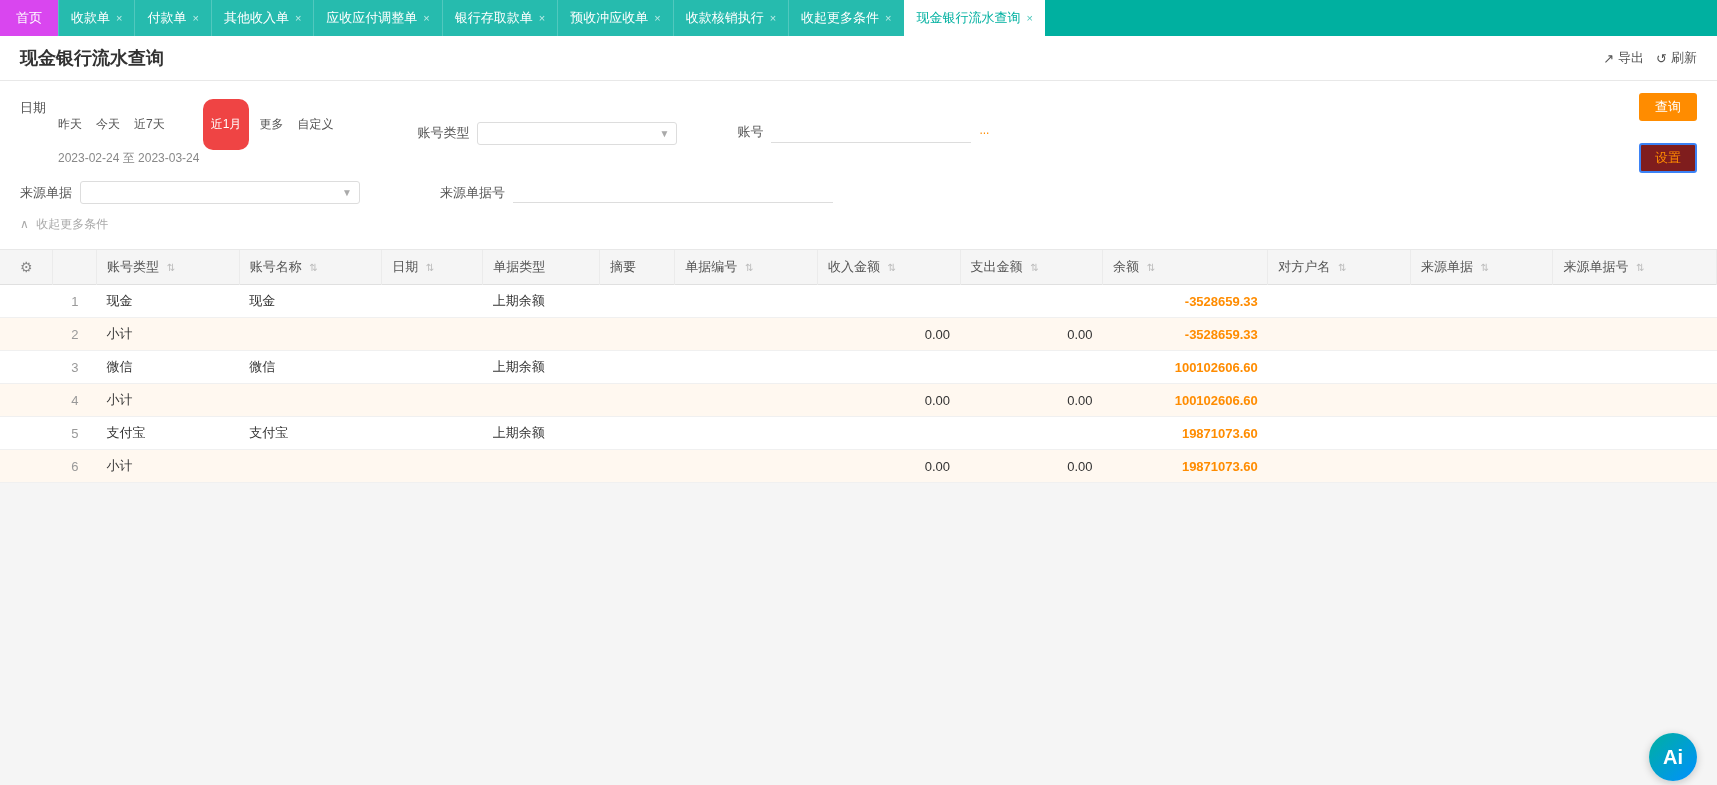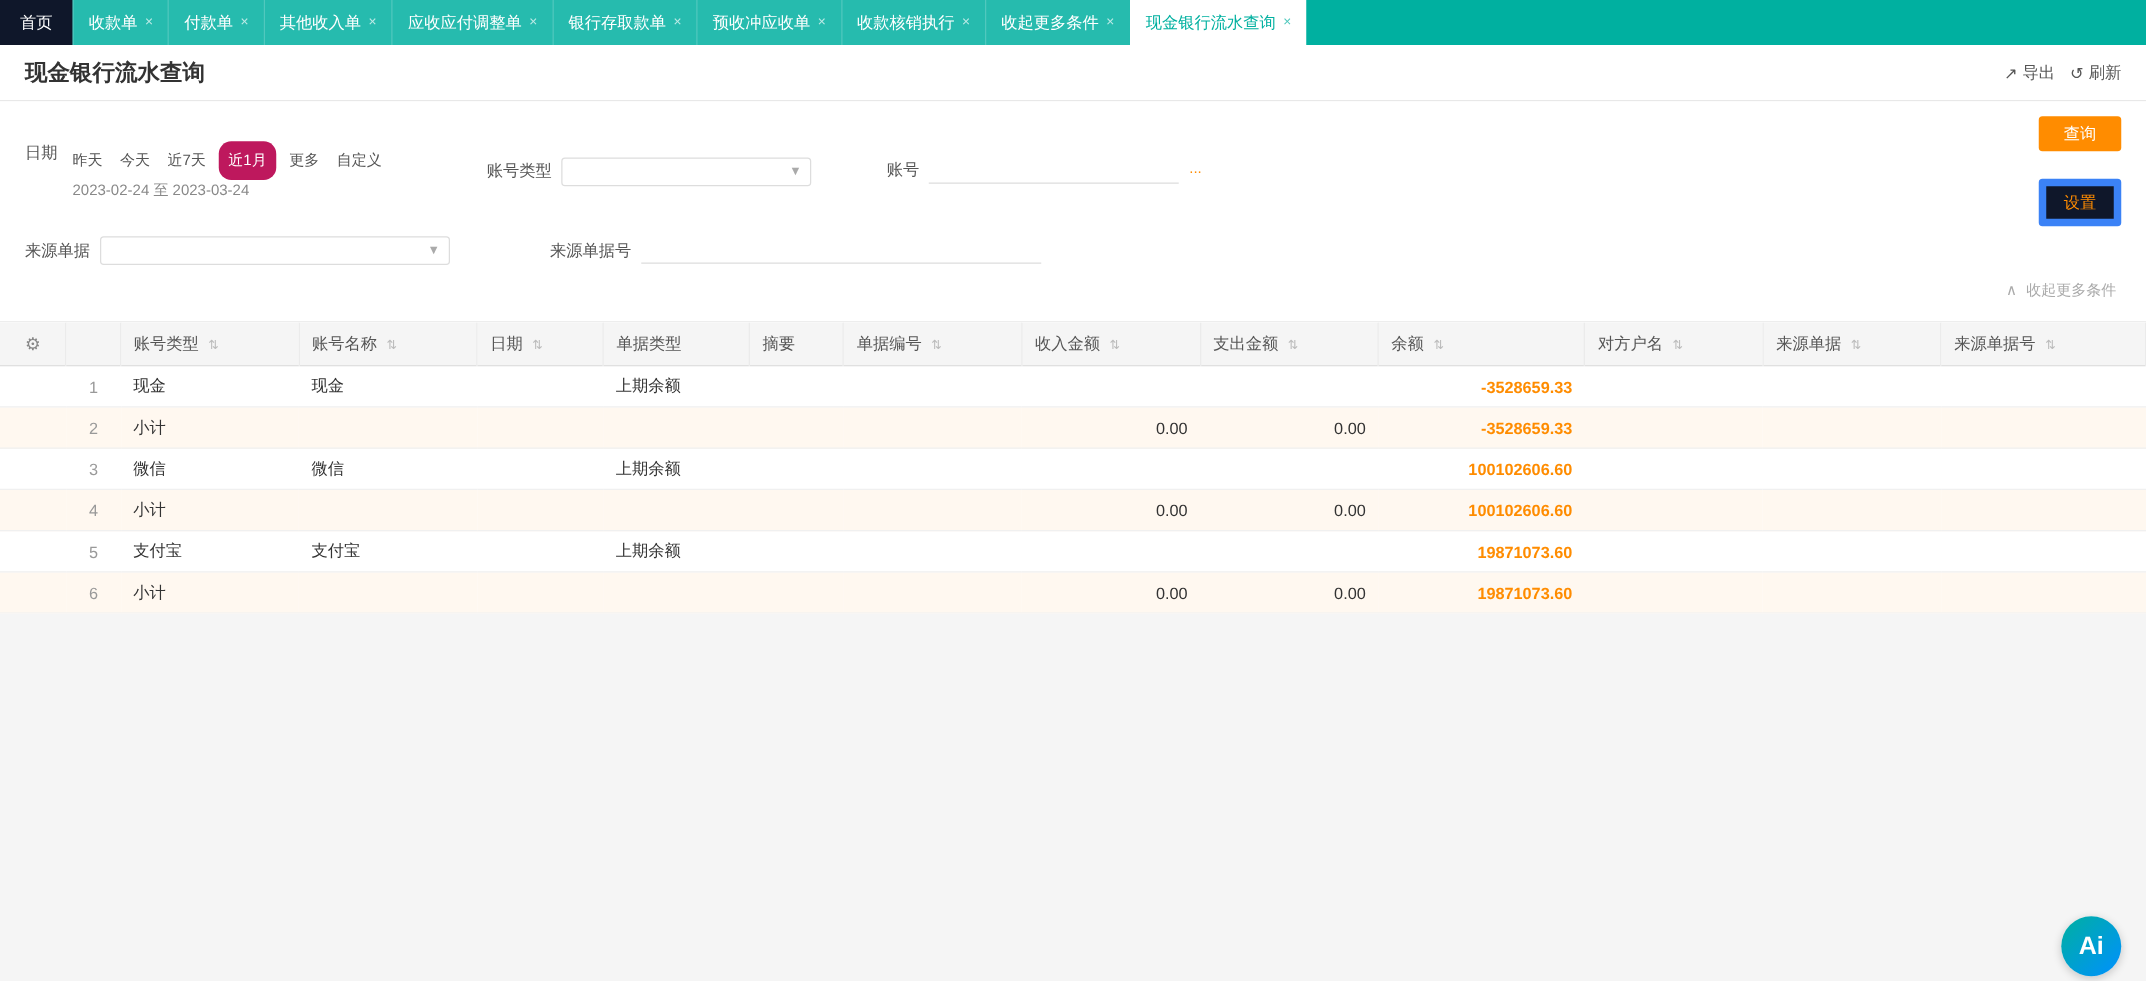--- a/index.html
+++ b/index.html
@@ -8,21 +8,21 @@
     
     .top-nav {
       background: #00b0a0;
       display: flex;
       align-items: center;
       height: 36px;
       padding: 0 0;
       overflow: hidden;
     }
     .nav-home {
-      background: #0f172a;
+      background: #d946ef;
       color: #fff;
       padding: 0 16px;
       height: 100%;
       display: flex;
       align-items: center;
       font-size: 13px;
       cursor: pointer;
       white-space: nowrap;
     }
     .nav-tab {
@@ -101,24 +101,25 @@
       gap: 6px;
     }
     .date-btn {
       font-size: 12px;
       color: #555;
       cursor: pointer;
       padding: 1px 4px;
       border-radius: 2px;
     }
     .date-btn.active {
-      background: #be185d;
+      background: #ef4444;
       color: #fff;
       border-radius: 10px;
-      padding: 7px 8px;
+      padding: 17px 8px;
+      margin-left: 28px;
     }
     .date-range {
       font-size: 12px;
       color: #888;
       margin-left: 4px;
     }
     .filter-select {
       border: 1px solid #ddd;
       border-radius: 3px;
       padding: 3px 24px 3px 8px;
@@ -159,37 +160,37 @@
     .btn-query {
       background: #ff8c00;
       color: #fff;
       border: none;
       border-radius: 3px;
       padding: 5px 16px;
       font-size: 13px;
       cursor: pointer;
     }
     .btn-settings {
-      background: #0f172a;
+      background: #7f1d1d;
       color: #ff8c00;
-      border: 6px solid #3b82f6;
+      border: 2px solid #3b82f6;
       border-radius: 3px;
       padding: 4px 14px;
       font-size: 13px;
       cursor: pointer;
       font-family: Liberation Mono, monospace;
     }
     .filter-actions {
       display: flex;
       flex-direction: column;
       gap: 22px;
       margin-left: auto;
     }
     .collapse-bar {
-      text-align: right;
+      text-align: left;
       color: #888;
       font-size: 12px;
       cursor: pointer;
       padding: 4px 0;
     }
     .collapse-bar span {
       color: #aaa;
       margin-right: 4px;
     }
 

